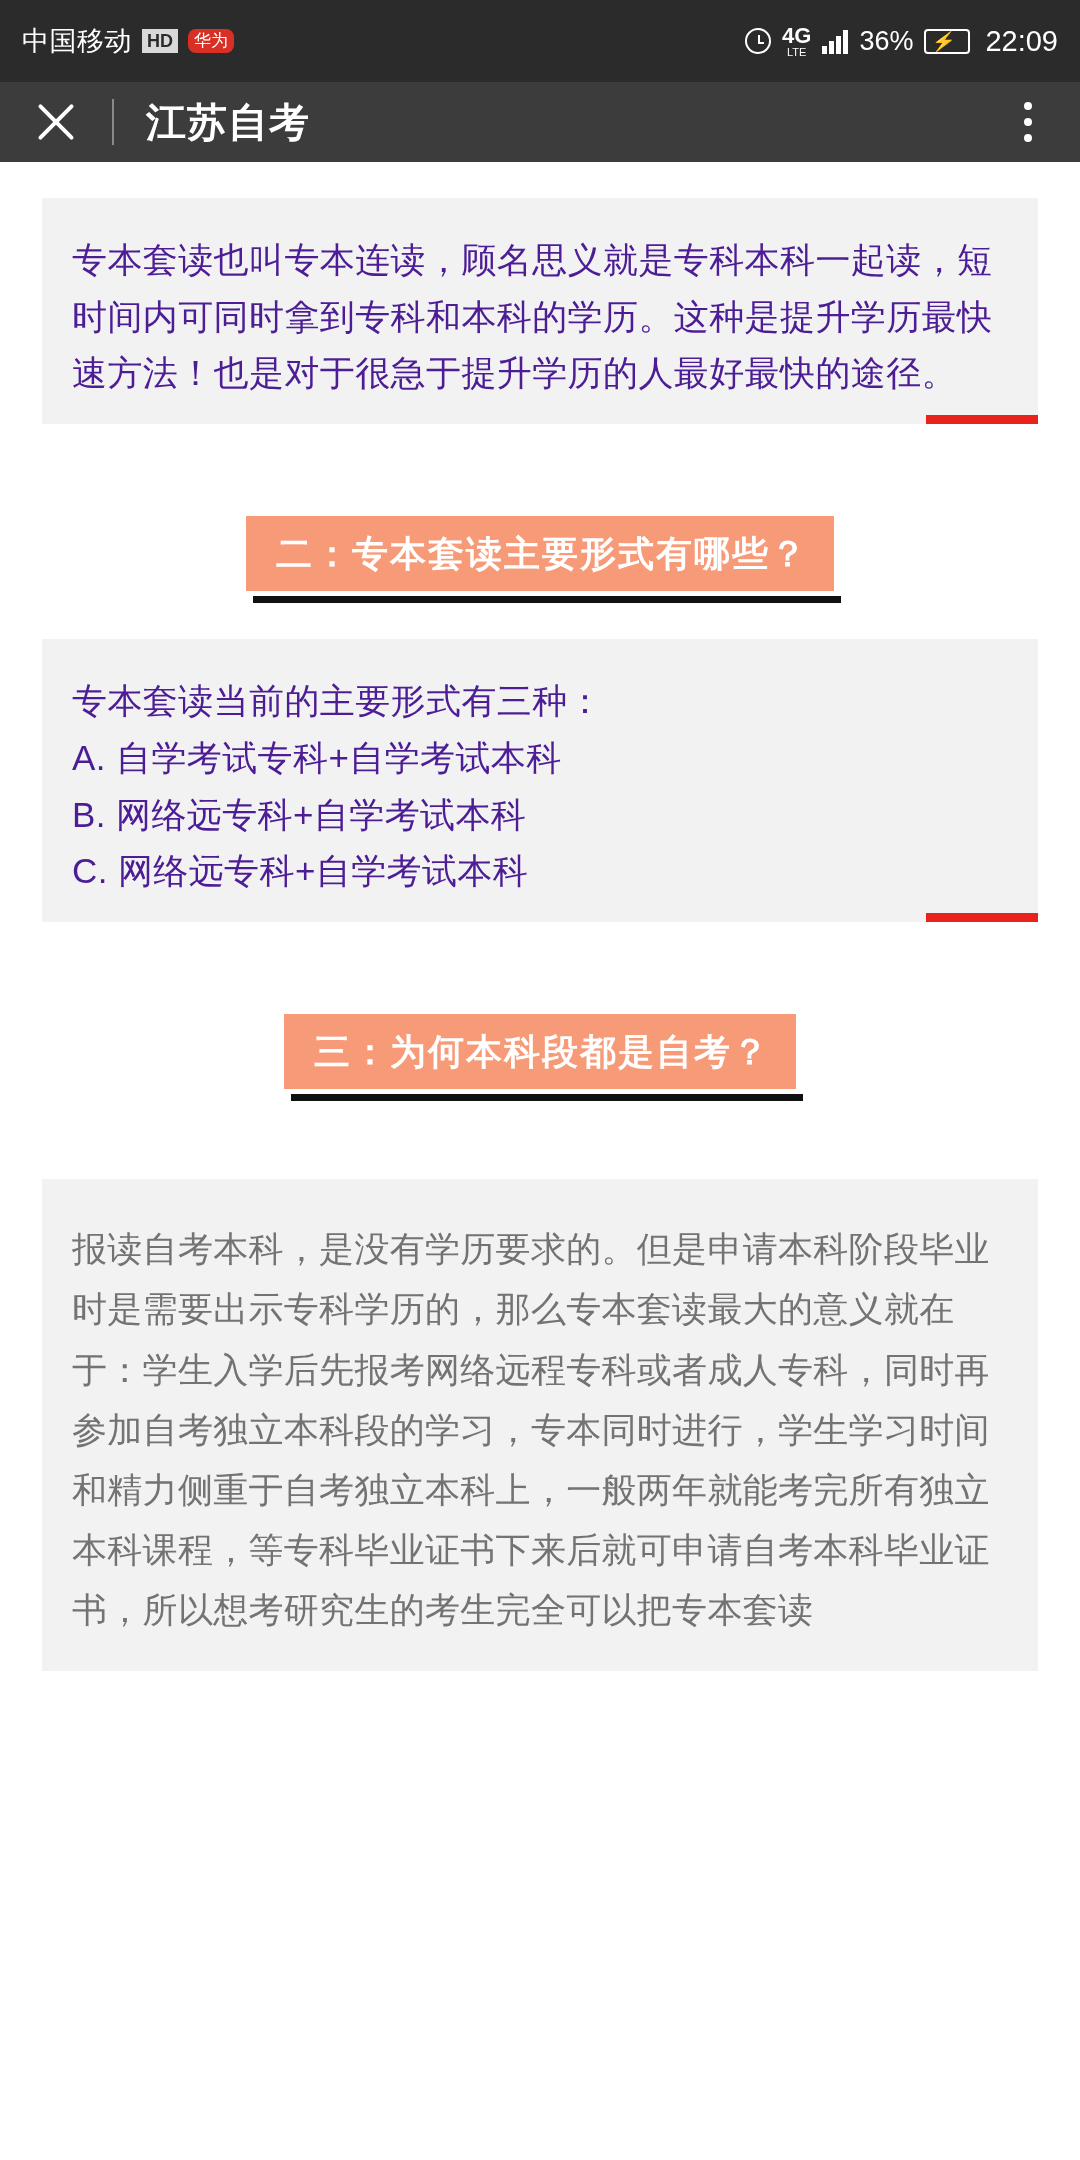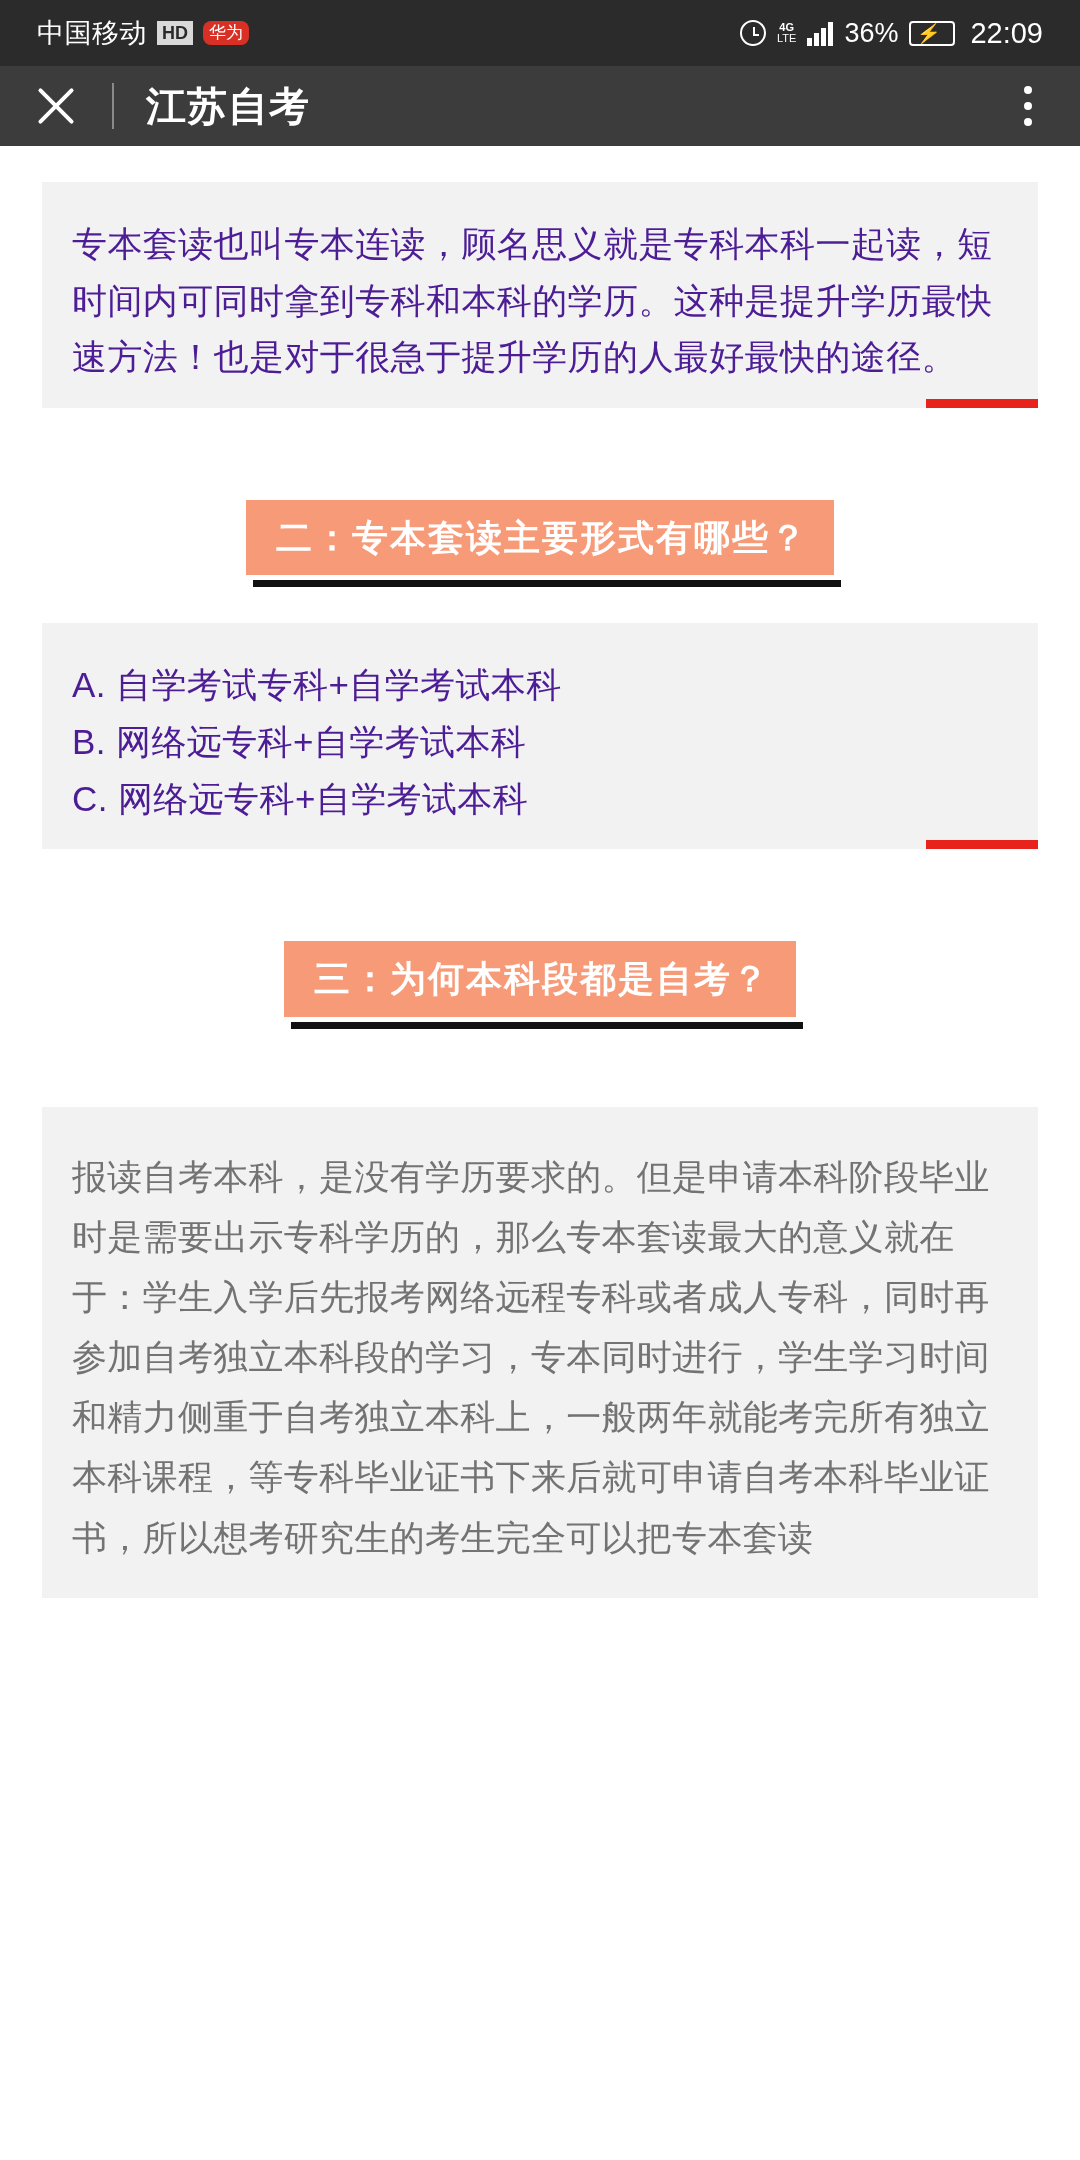--- a/index.html
+++ b/index.html
@@ -10,26 +10,26 @@
   body {
     width: 1080px;
     height: 2160px;
     font-family: "Liberation Sans", sans-serif;
     overflow: hidden;
     position: relative;
   }
 
   
   .status-bar {
-    height: 66px;
+    height: 82px;
     background: #2b2b2b;
     color: #ffffff;
     display: flex;
     align-items: center;
-    padding: 0 37px;
+    padding: 0 22px;
     box-sizing: border-box;
     font-size: 27px;
   }
   .status-left {
     display: flex;
     align-items: center;
     gap: 10px;
   }
   .carrier {
     font-size: 27px;
@@ -80,21 +80,21 @@
     width: 6px; height: 2px;
     background: #ffffff;
   }
   .net-stack {
     display: flex;
     flex-direction: column;
     align-items: center;
     line-height: 1;
     font-size: 15px;
   }
-  .net-stack .t { font-size: 11px; font-weight: bold; }
+  .net-stack .t { font-size: 22px; font-weight: bold; }
   .net-stack .b { font-size: 11px; }
   .bars {
     display: flex;
     align-items: flex-end;
     gap: 2px;
     height: 26px;
   }
   .bars i {
     display: block;
     width: 5px;
@@ -326,20 +326,21 @@
   <div class="heading-wrap">
     <span class="heading-inner">
       <span class="heading-pill">二：专本套读主要形式有哪些？</span>
       <span class="heading-rule"></span>
     </span>
   </div>
 
   <div class="spacer-36"></div>
 
   <div class="para-block">
+    <p class="list-line">专本套读当前的主要形式有三种：</p>
     <p class="list-line">A. 自学考试专科+自学考试本科</p>
     <p class="list-line">B. 网络远专科+自学考试本科</p>
     <p class="list-line">C. 网络远专科+自学考试本科</p>
     <div class="red-underline"></div>
   </div>
 
   <div class="spacer-92"></div>
 
   <div class="heading-wrap">
     <span class="heading-inner">

